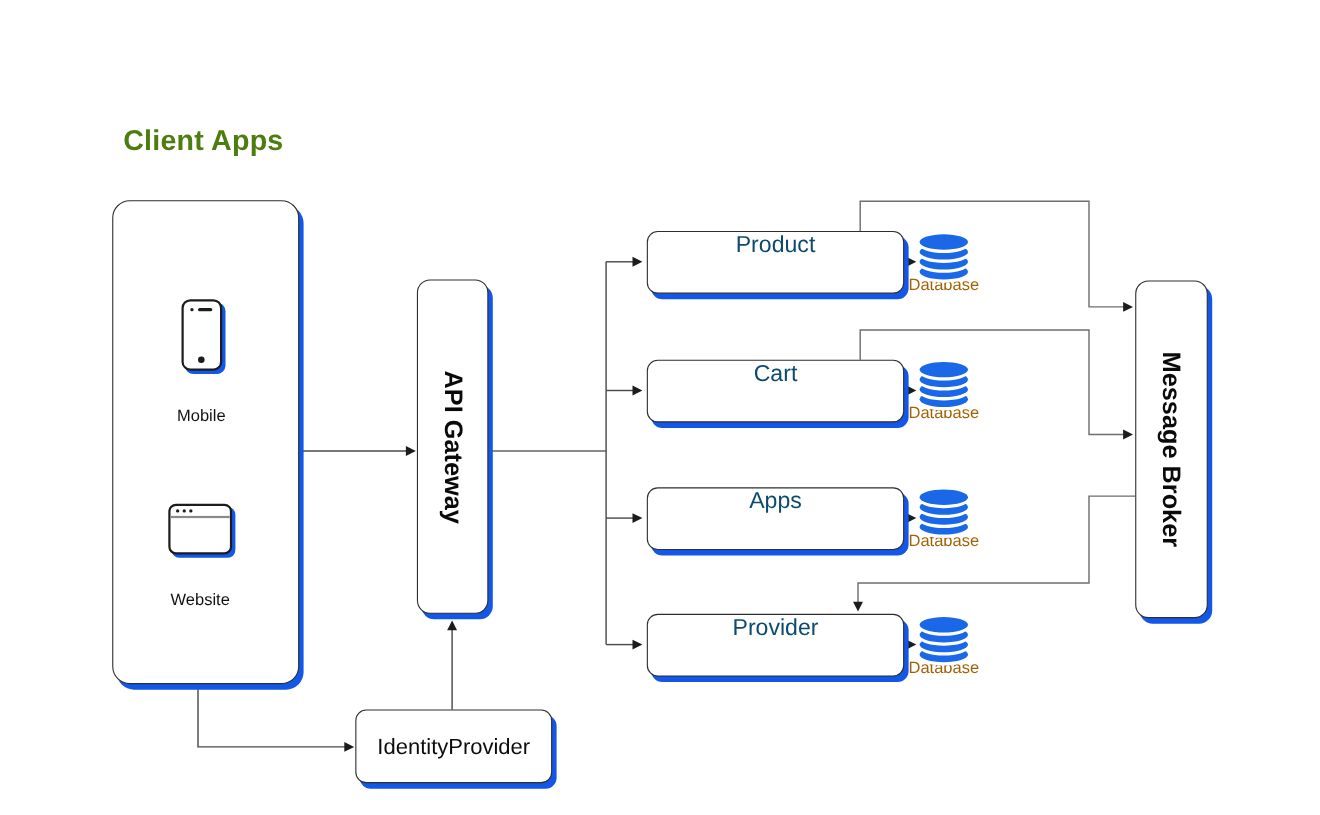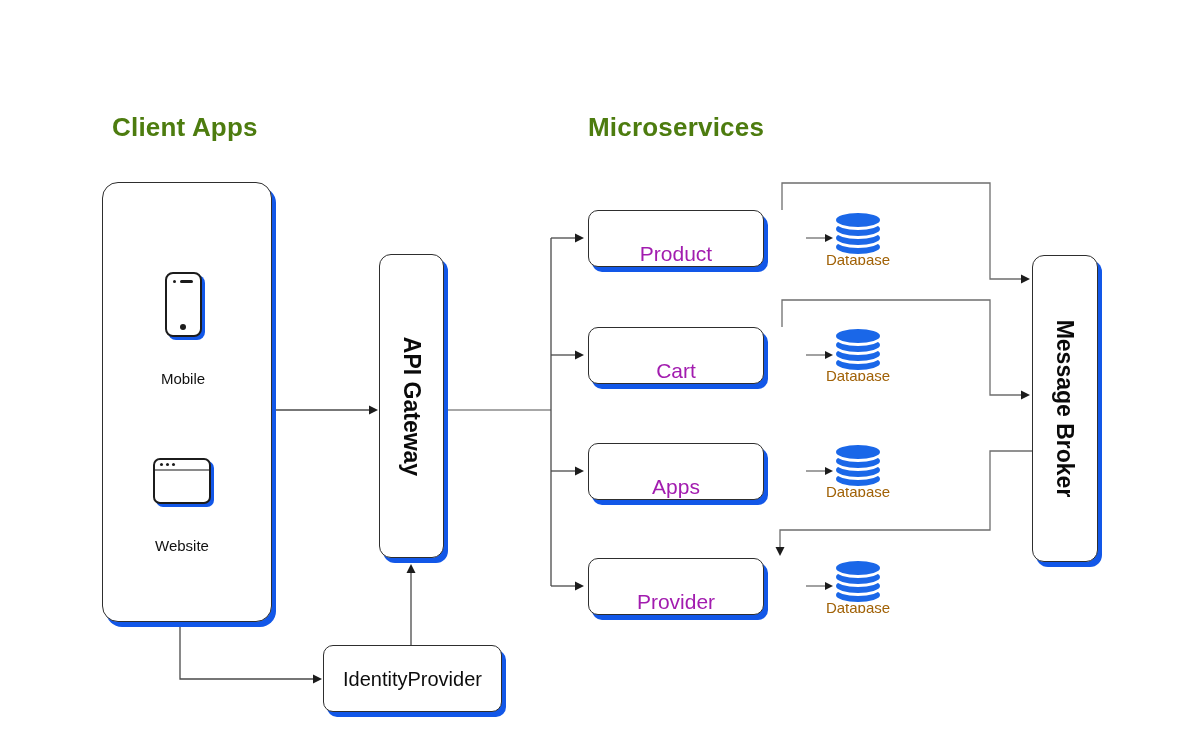--- a/index.html
+++ b/index.html
@@ -49,24 +49,24 @@
   .message-broker { left: 1032px; top: 255px; width: 66px; height: 307px; }
   .vlabel {
     transform: rotate(90deg);
     white-space: nowrap;
     font-size: 23px;
     font-weight: 600;
     color: #0a0a0a;
   }
 
   .service {
-    left: 588px; width: 176px; height: 57px;
+    left: 588px; width: 234px; height: 57px;
     border-radius: 10px;
-    display: flex; align-items: flex-end; justify-content: center;
-    font-size: 21px; color: #a21caf;
+    display: flex; align-items: flex-start; justify-content: center;
+    font-size: 21px; color: #0c4a6e;
   }
   .svc-0 { top: 210px; } .svc-1 { top: 327px; } .svc-2 { top: 443px; } .svc-3 { top: 558px; }
 
   .idp {
     left: 323px; top: 645px; width: 179px; height: 67px;
     border-radius: 10px;
     display: flex; flex-direction: row; align-items: center; justify-content: center;
     font-size: 20px; line-height: 26px; color: #0c0c0c;
   }
 
@@ -154,21 +154,20 @@
     <polygon points="780,556 775.5,547 784.5,547"></polygon>
 
     <path class="dark" d="M180 622 V679 H314"></path>
     <polygon points="322,679 313,674.5 313,683.5"></polygon>
 
     <path class="dark" d="M411 645 V572"></path>
     <polygon points="411,564 406.5,573 415.5,573"></polygon>
   </svg>
 
   <div class="hdr hdr-left">Client Apps</div>
-  <div class="hdr hdr-right">Microservices</div>
 
   <div class="node client-apps"></div>
 
   <div class="device device-mobile">
     <div class="phone">
       <span class="spk-dot"></span>
       <span class="spk-bar"></span>
       <span class="home-dot"></span>
     </div>
     <div class="device-label">Mobile</div>

